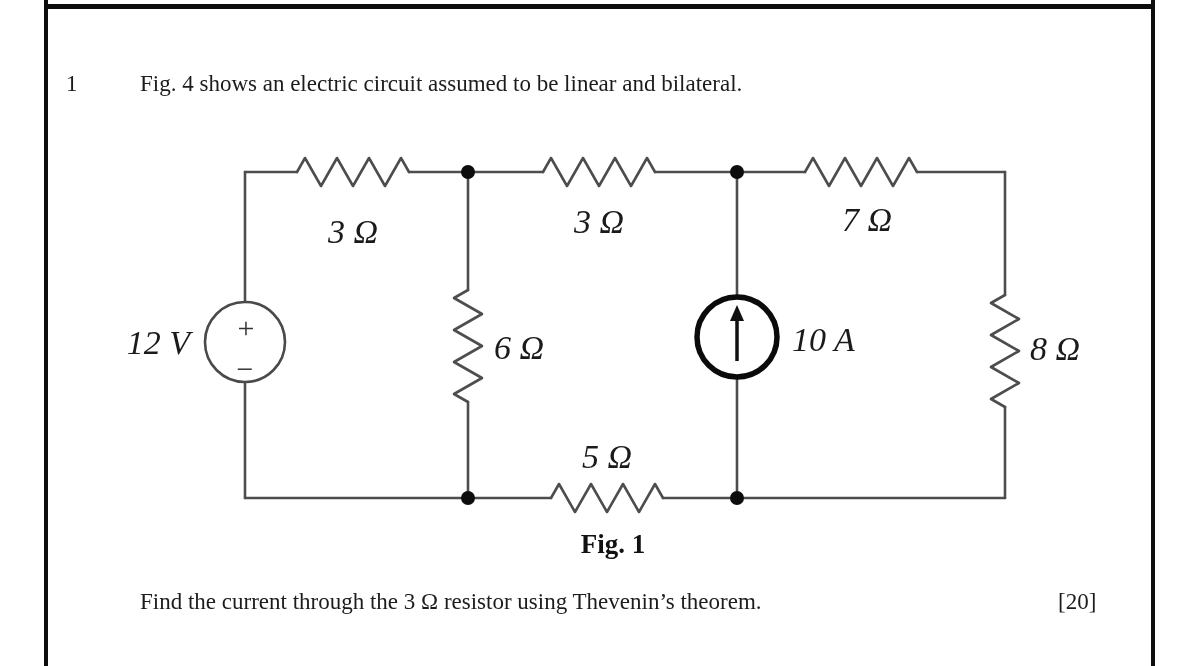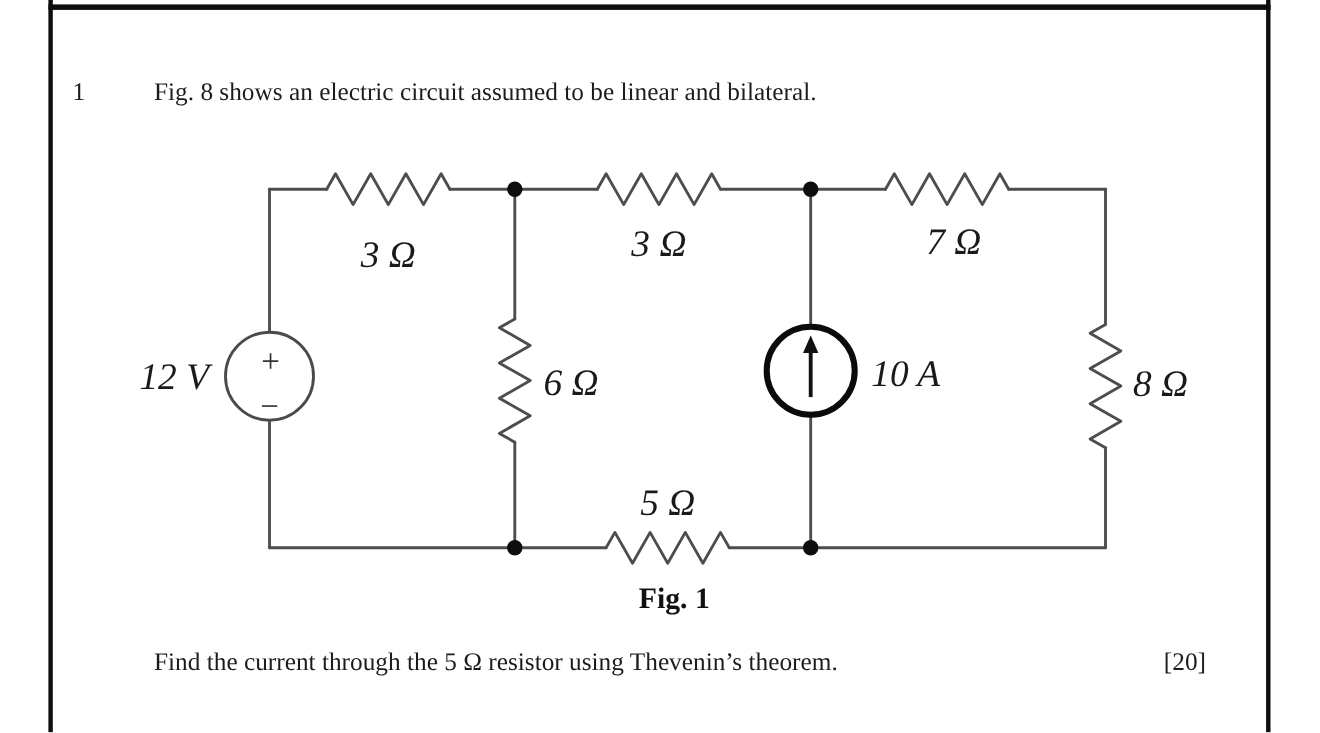--- a/index.html
+++ b/index.html
@@ -28,21 +28,21 @@
 </head>
 <body>
 
 <div class="page">
 
   <div class="border-v border-left"></div>
   <div class="border-v border-right"></div>
   <div class="border-top"></div>
 
   <div class="qnum">1</div>
-  <div class="qintro">Fig. 8 shows an electric circuit assumed to be linear and bilateral.</div>
+  <div class="qintro">Fig. 4 shows an electric circuit assumed to be linear and bilateral.</div>
 
   <svg class="circuit" width="1200" height="666" viewBox="0 0 1200 666">
 
     <g class="wire">
 
       <path d="M245,172 H297"></path>
       <path d="M409,172 H543"></path>
       <path d="M655,172 H805"></path>
       <path d="M917,172 H1005"></path>
 
@@ -95,16 +95,16 @@
     <text class="lbl" x="599" y="233" text-anchor="middle">3 Ω</text>
     <text class="lbl" x="867" y="231" text-anchor="middle">7 Ω</text>
     <text class="lbl" x="494" y="359" text-anchor="start">6 Ω</text>
     <text class="lbl" x="792" y="351" text-anchor="start">10 A</text>
     <text class="lbl" x="1030" y="360" text-anchor="start">8 Ω</text>
     <text class="lbl" x="607" y="468" text-anchor="middle">5 Ω</text>
 
     <text class="caption" x="613" y="553" text-anchor="middle">Fig. 1</text>
   </svg>
 
-  <div class="qtask">Find the current through the 5 Ω resistor using Thevenin’s theorem.</div>
+  <div class="qtask">Find the current through the 3 Ω resistor using Thevenin’s theorem.</div>
   <div class="qmarks">[20]</div>
 
 </div>
 
 </body></html>

